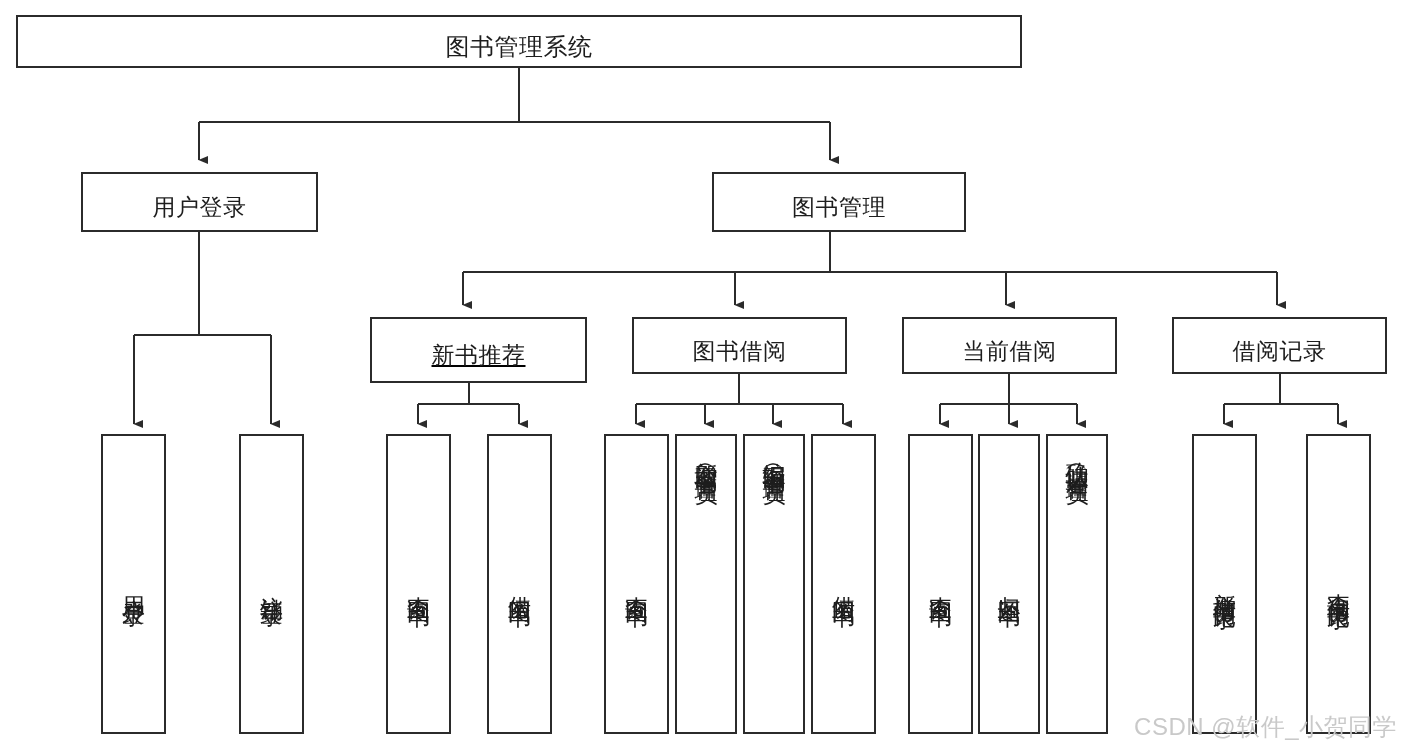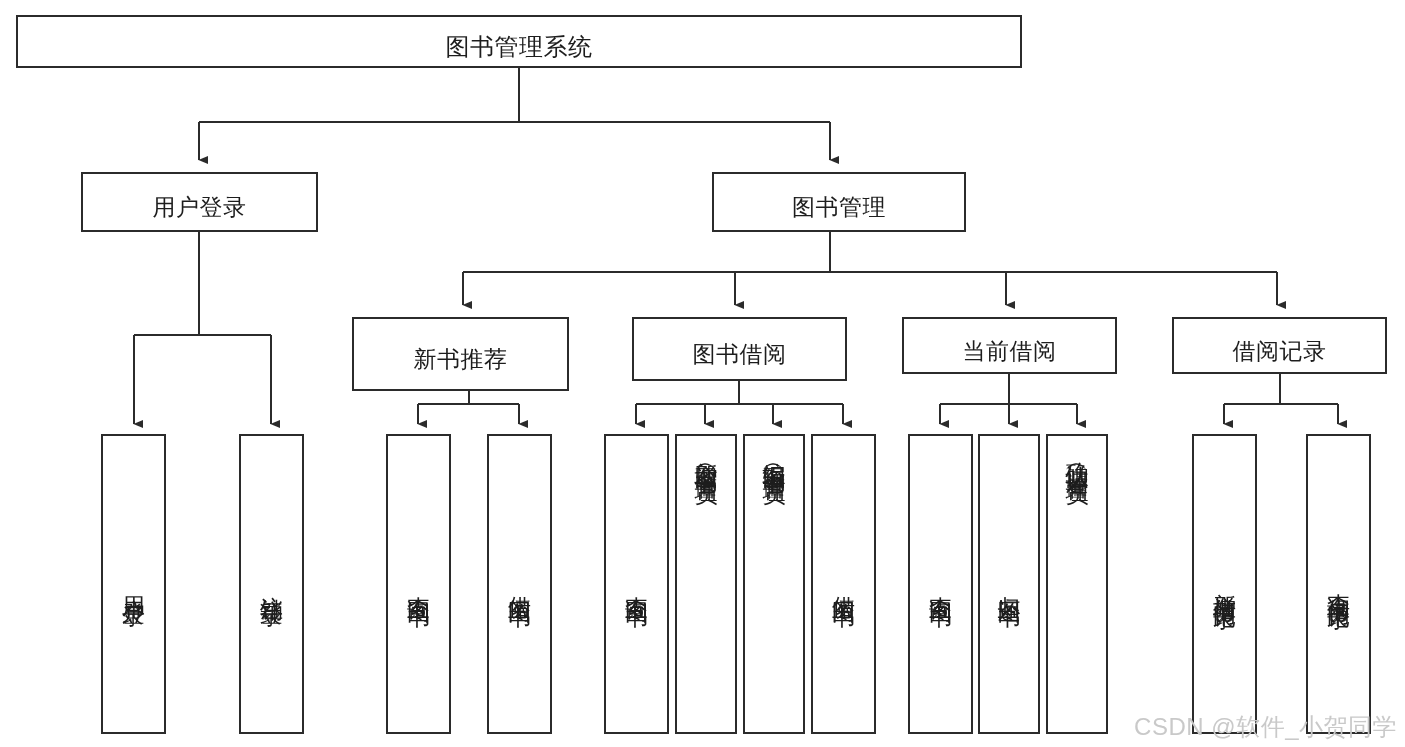--- a/index.html
+++ b/index.html
@@ -145,25 +145,25 @@
   </div>
 
   <div class="node horizontal" style="left:81px; top:172px; width:237px; height:60px;">
     <span class="node-label">用户登录</span>
   </div>
 
   <div class="node horizontal" style="left:712px; top:172px; width:254px; height:60px;">
     <span class="node-label">图书管理</span>
   </div>
 
-  <div class="node horizontal" style="left:352px; top:317px; width:217px; height:74px;">
+  <div class="node horizontal" style="left:370px; top:317px; width:217px; height:66px;text-decoration:underline;">
     <span class="node-label">新书推荐</span>
   </div>
 
-  <div class="node horizontal" style="left:632px; top:317px; width:215px; height:64px;">
+  <div class="node horizontal" style="left:632px; top:317px; width:215px; height:57px;">
     <span class="node-label">图书借阅</span>
   </div>
 
   <div class="node horizontal" style="left:902px; top:317px; width:215px; height:57px;">
     <span class="node-label">当前借阅</span>
   </div>
 
   <div class="node horizontal" style="left:1172px; top:317px; width:215px; height:57px;">
     <span class="node-label">借阅记录</span>
   </div>

